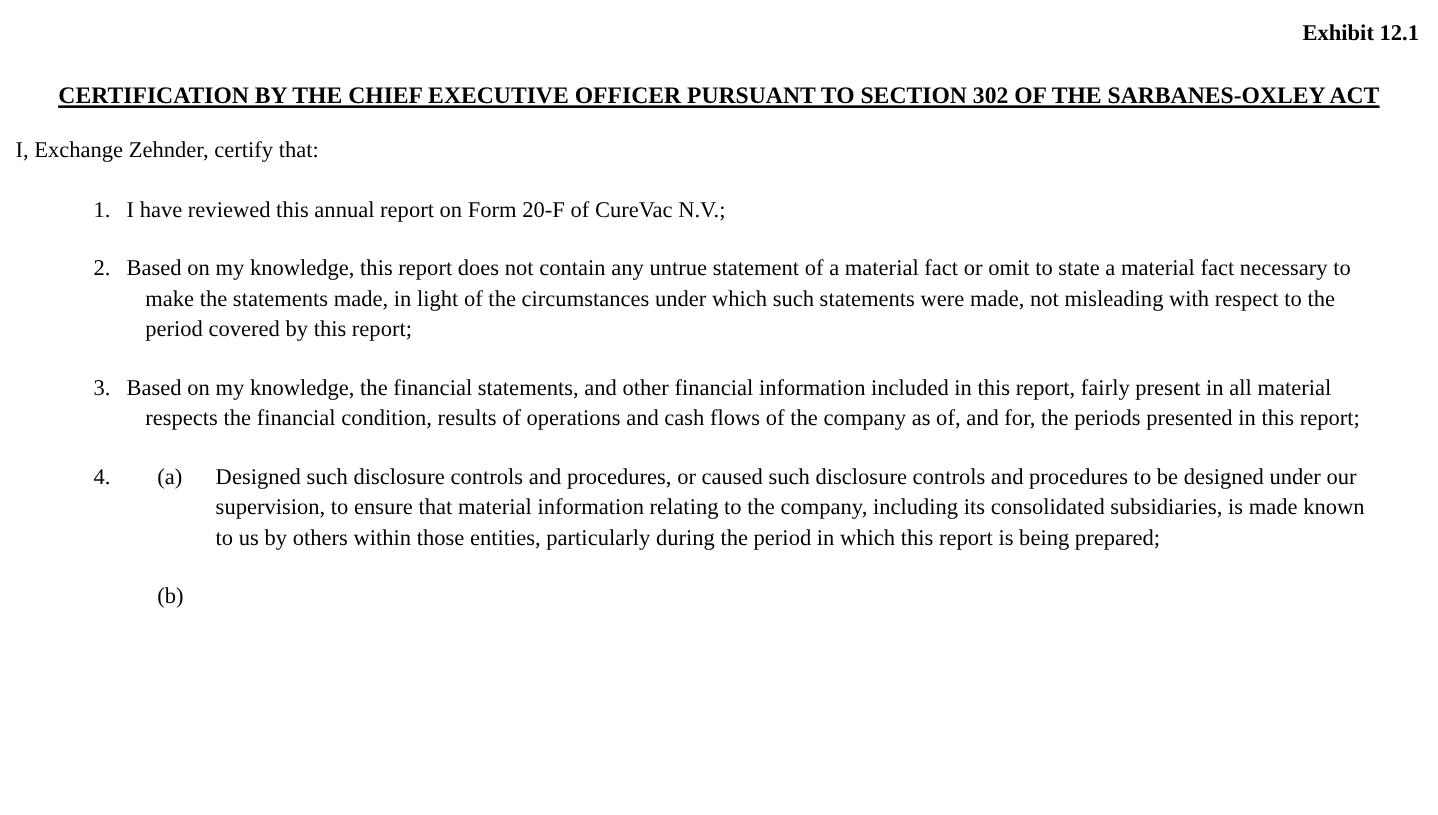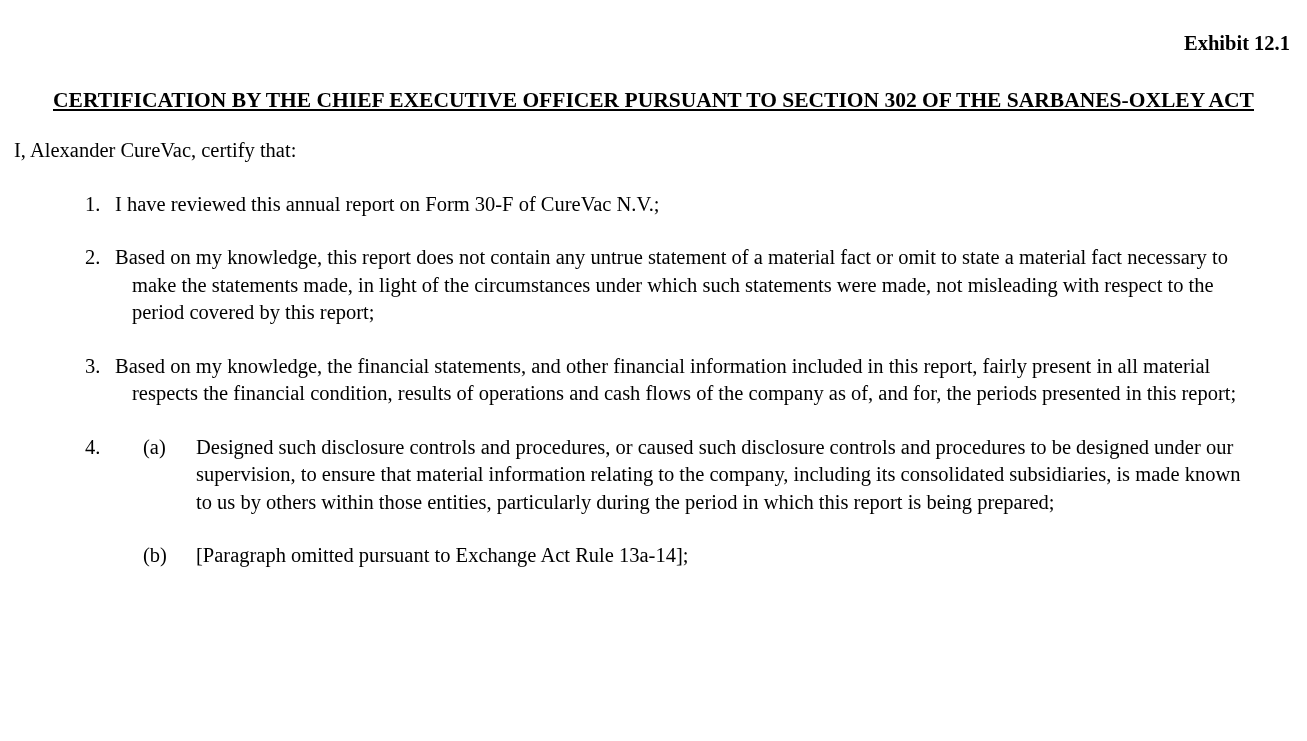--- a/index.html
+++ b/index.html
@@ -10,21 +10,21 @@
     overflow: hidden;
     font-family: "Liberation Serif", "DejaVu Serif", serif;
     font-size: 20.5px;
     line-height: 27.5px;
     color: #000000;
   }
   .page {
     position: relative;
     width: 1307px;
     height: 617px;
-    padding-top: 29px;
+    padding-top: 16px;
     background: #ffffff;
   }
   .exhibit {
     text-align: right;
     font-weight: bold;
     padding-right: 17px;
     line-height: 28px;
   }
   .title-block {
     margin-top: 29px;
@@ -72,25 +72,25 @@
 <body>
 
 <div class="page">
 
   <div class="exhibit">Exhibit 12.1</div>
 
   <div class="title-block">
     <div class="title-line">CERTIFICATION BY THE CHIEF EXECUTIVE OFFICER PURSUANT TO SECTION 302 OF THE SARBANES-OXLEY ACT</div>
   </div>
 
-  <div class="intro">I, Alexander CureVac, certify that:</div>
+  <div class="intro">I, Exchange Zehnder, certify that:</div>
 
   <div class="num-item">
     <span class="marker">1.</span>
-    <span>I have reviewed this annual report on Form 30-F of CureVac N.V.;</span>
+    <span>I have reviewed this annual report on Form 20-F of CureVac N.V.;</span>
   </div>
 
   <div class="num-item">
     <span class="marker">2.</span>
     <span>Based on my knowledge, this report does not contain any untrue statement of a material fact or omit to state a material fact necessary to make the statements made, in light of the circumstances under which such statements were made, not misleading with respect to the period covered by this report;</span>
   </div>
 
   <div class="num-item">
     <span class="marker">3.</span>
     <span>Based on my knowledge, the financial statements, and other financial information included in this report, fairly present in all material respects the financial condition, results of operations and cash flows of the company as of, and for, the periods presented in this report;</span>
@@ -100,16 +100,15 @@
     <span class="marker">4.</span>
   </div>
 
   <div class="let-item">
     <span class="marker">(a)</span>
     <span>Designed such disclosure controls and procedures, or caused such disclosure controls and procedures to be designed under our supervision, to ensure that material information relating to the company, including its consolidated subsidiaries, is made known to us by others within those entities, particularly during the period in which this report is being prepared;</span>
   </div>
 
   <div class="let-item">
     <span class="marker">(b)</span>
-    <span>[Paragraph omitted pursuant to Exchange Act Rule 13a-14];</span>
   </div>
 
 </div>
 
 </body></html>

